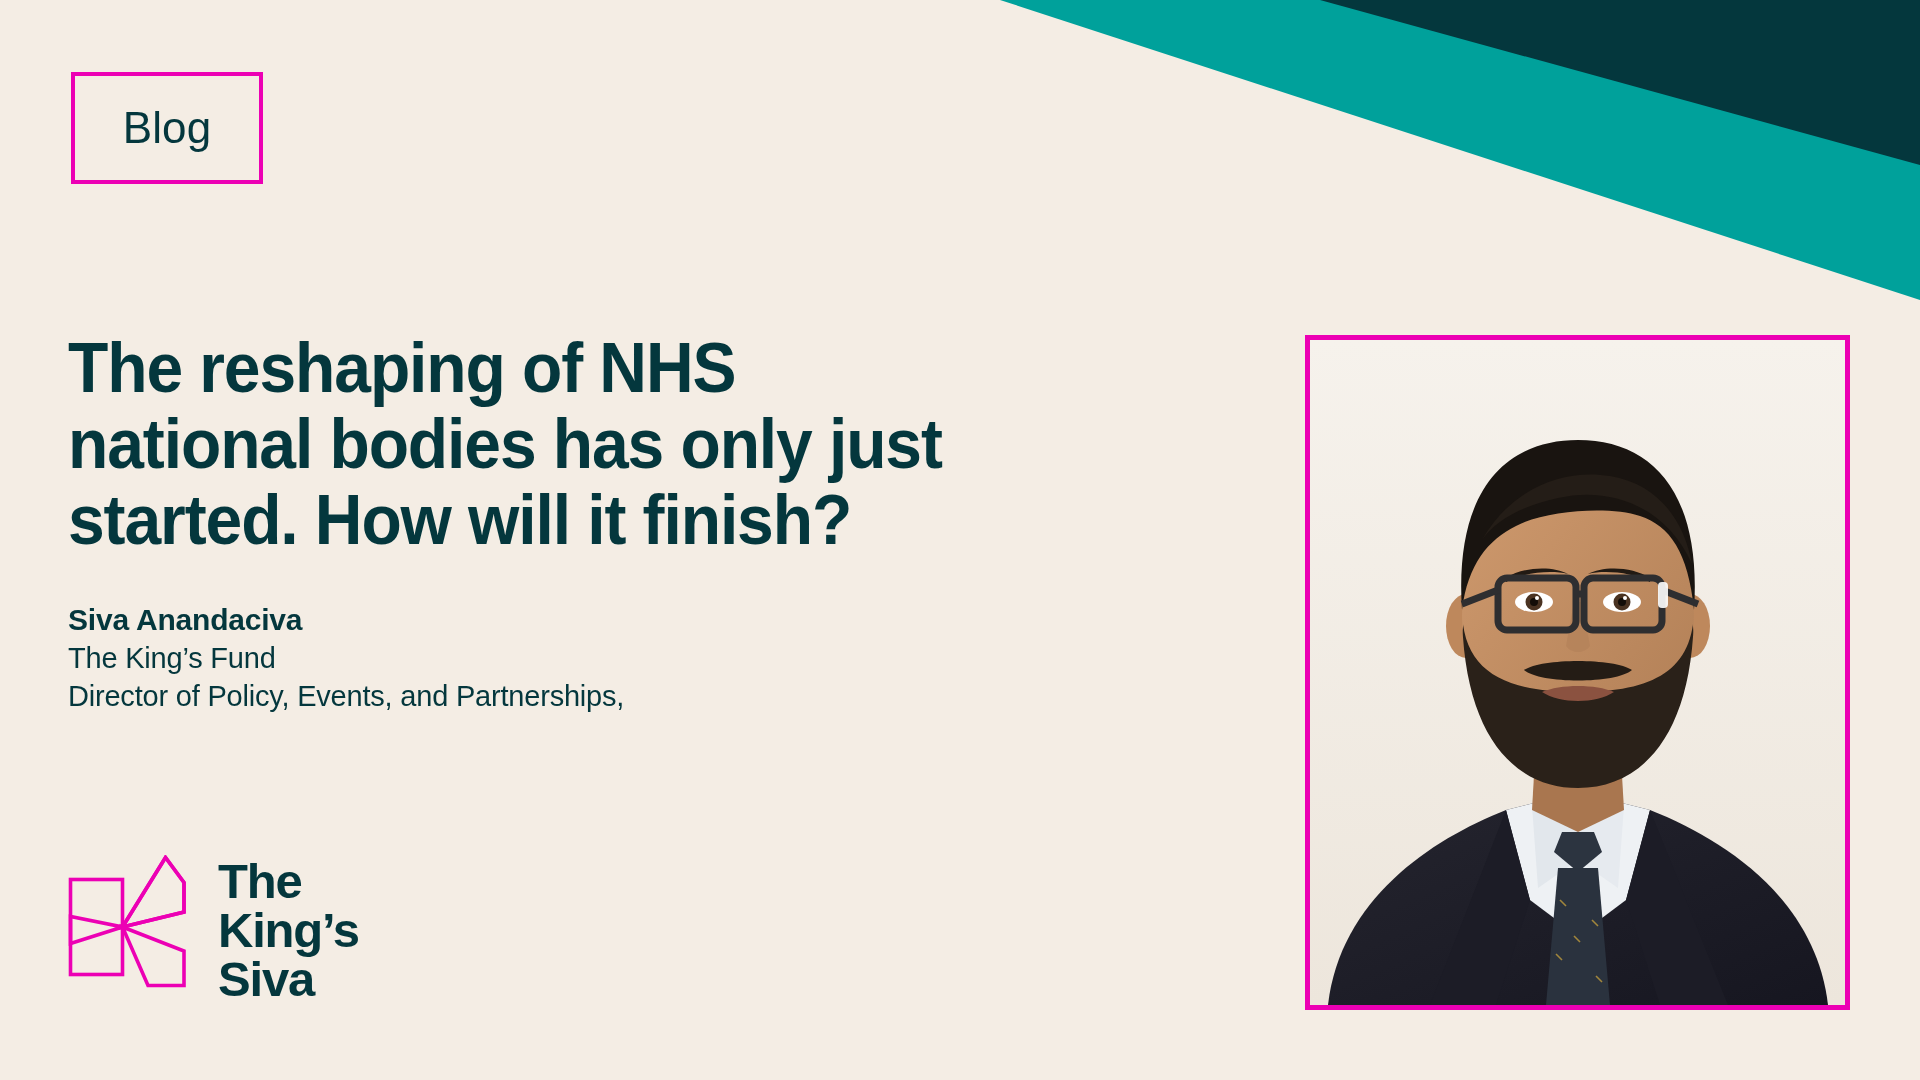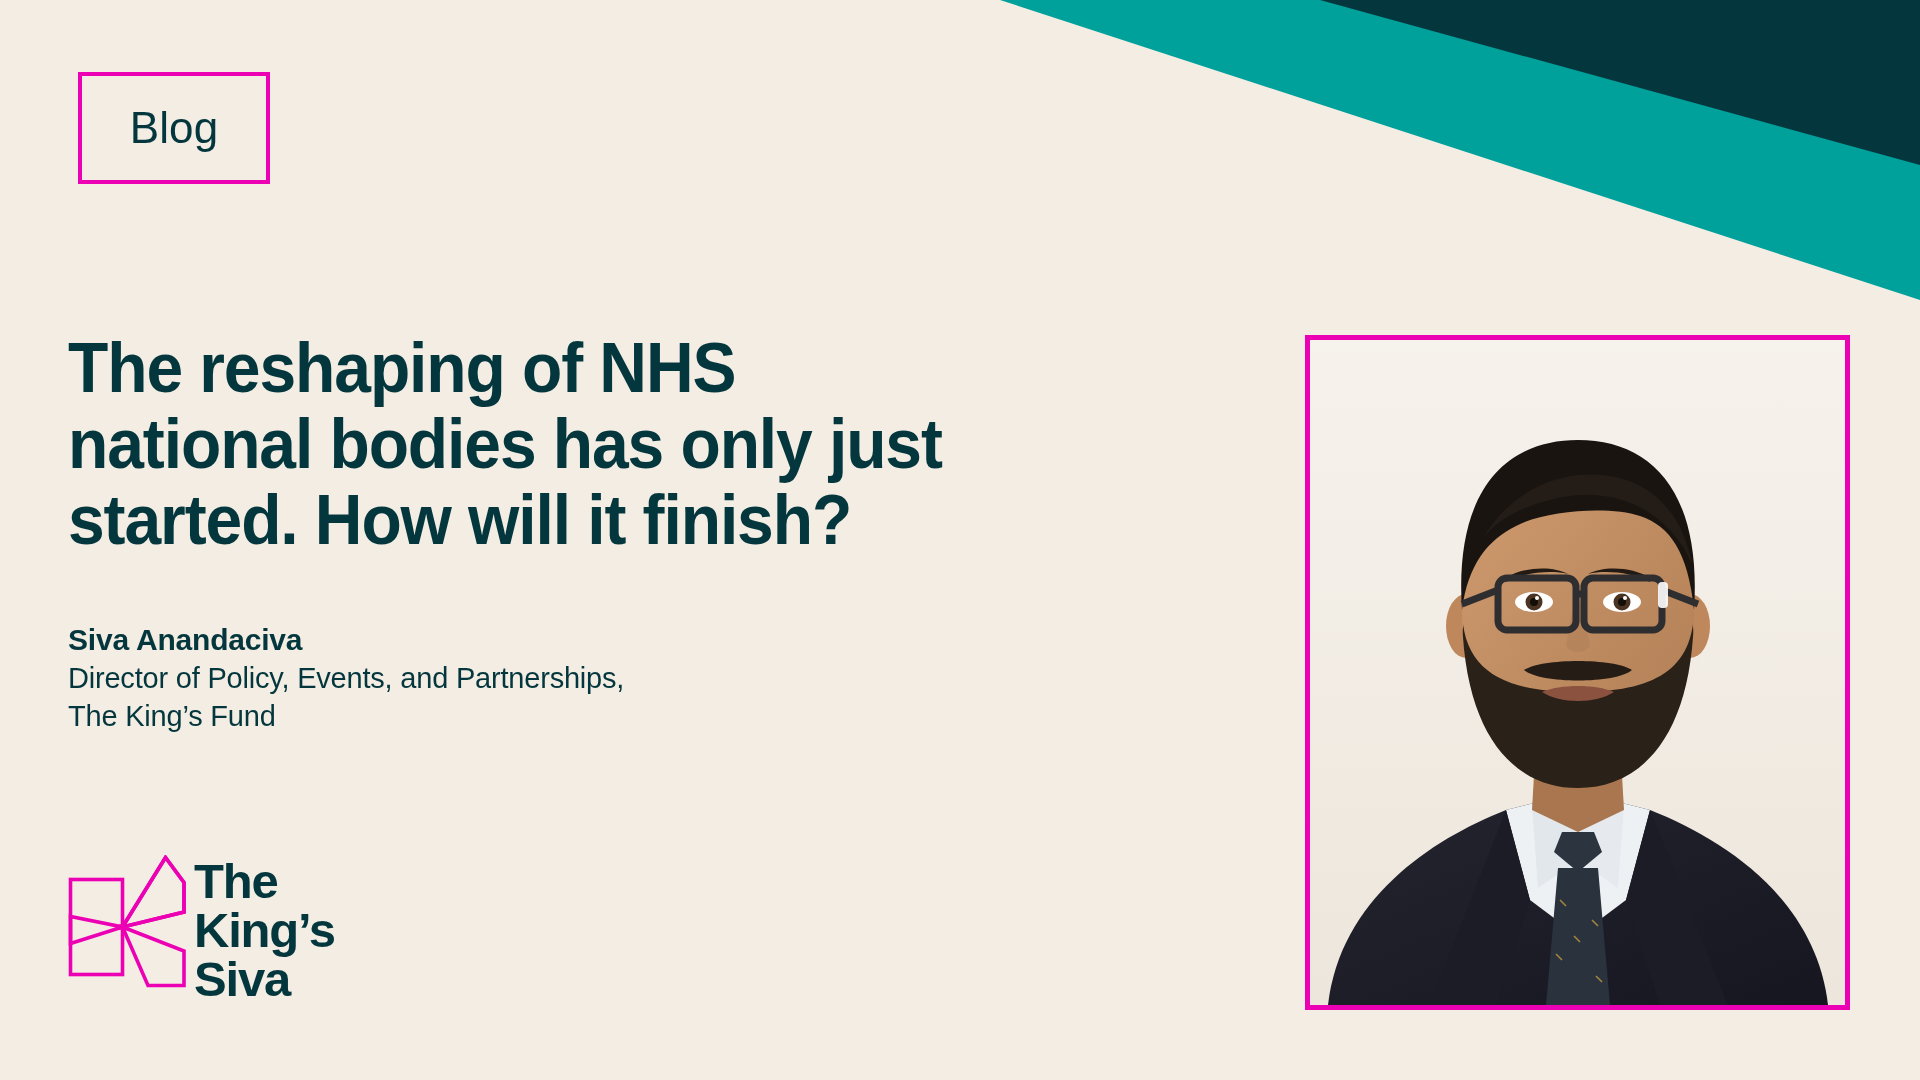--- a/index.html
+++ b/index.html
@@ -25,21 +25,21 @@
     right: 0;
     width: 920px;
     height: 300px;
     pointer-events: none;
   }
   .corner-bands svg { display: block; width: 100%; height: 100%; }
 
   
   .blog-badge {
     position: absolute;
-    left: 78px;
+    left: 71px;
     top: 72px;
     width: 192px;
     height: 112px;
     box-sizing: border-box;
     border: 4px solid #EC00B4;
     display: flex;
     align-items: center;
     justify-content: center;
   }
   .blog-badge-label {
@@ -64,21 +64,21 @@
     letter-spacing: -1.2px;
     transform: scaleX(0.93);
     transform-origin: left top;
   }
   .headline-line { display: block; white-space: nowrap; }
 
   
   .byline {
     position: absolute;
     left: 68px;
-    top: 620px;
+    top: 600px;
     color: #04373D;
   }
   .byline-name {
     font-size: 30px;
     font-weight: 700;
     line-height: 1.3;
     letter-spacing: -0.2px;
   }
   .byline-role-line {
     font-size: 29px;
@@ -88,21 +88,21 @@
     white-space: nowrap;
   }
 
   
   .logo {
     position: absolute;
     left: 68px;
     top: 855px;
     display: flex;
     align-items: flex-start;
-    gap: 8px;
+    gap: 32px;
   }
   .logo-mark { width: 118px; height: 133px; display: block; }
   .logo-wordmark {
     color: #04373D;
     font-size: 49px;
     font-weight: 700;
     line-height: 1.0;
     letter-spacing: -1.2px;
     padding-top: 2px;
   }
@@ -144,22 +144,22 @@
   </div>
 
   <h1 class="headline">
     <span class="headline-line">The reshaping of NHS</span>
     <span class="headline-line">national bodies has only just</span>
     <span class="headline-line">started. How will it finish?</span>
   </h1>
 
   <div class="byline">
     <div class="byline-name">Siva Anandaciva</div>
+    <div class="byline-role-line">The King’s Fund</div>
     <div class="byline-role-line">Director of Policy, Events, and Partnerships,</div>
-    <div class="byline-role-line">The King’s Fund</div>
   </div>
 
   <div class="logo">
     <span class="logo-mark-wrap">
       <svg class="logo-mark" viewBox="0 0 118 133" aria-hidden="true">
         <g fill="none" stroke="#EC00B4" stroke-width="3.6">
           <rect x="2.5" y="24.5" width="52" height="95"></rect>
           <polygon points="54.5,72 97.5,2.5 116,27.5 116,57 "></polygon>
           <polygon points="54.5,72 116,57 116,27.5 97.5,2.5 "></polygon>
           <polygon points="54.5,72 2.5,88.5 2.5,61.5 "></polygon>

